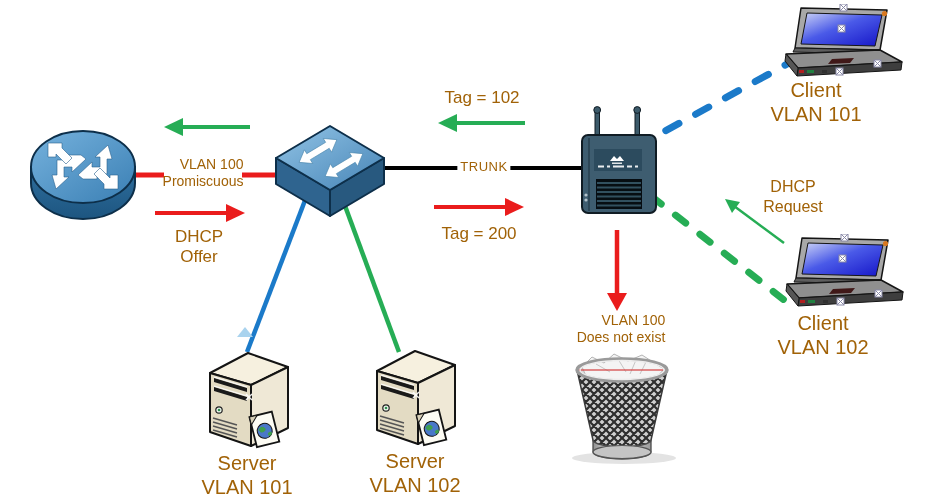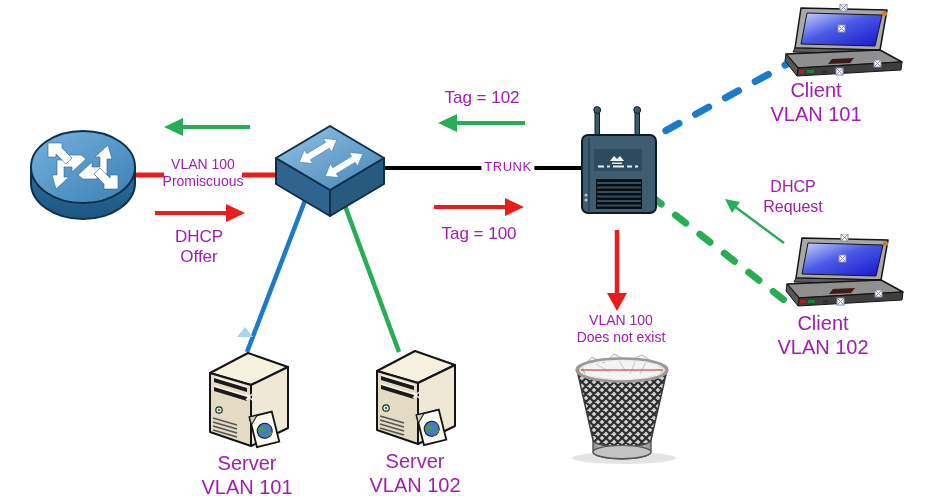--- a/index.html
+++ b/index.html
@@ -1,27 +1,27 @@
 <!DOCTYPE html>
 <html><head>
 <meta charset="utf-8">
 <style>
   html,body{margin:0;padding:0;background:#fff;}
   .canvas{position:relative;width:943px;height:496px;background:#fff;overflow:hidden;
           font-family:"Liberation Sans",sans-serif;}
   .layer{position:absolute;left:0;top:0;}
   .icon{position:absolute;}
   .lbl{position:absolute;transform:translateX(-50%);text-align:center;white-space:pre-line;
-       color:#a21caf;line-height:1.18;}
+       color:#a16207;line-height:1.18;}
   .lbl-big{font-size:20px;line-height:1.2;}
   .lbl-tag{font-size:17px;}
   .lbl-mid{font-size:16px;line-height:1.25;}
   .lbl-offer{font-size:17px;line-height:1.2;}
-  .lbl-sm{font-size:14px;}
-  .lbl-trunk{font-size:13px;background:#fff;padding:0 3px;letter-spacing:.5px;margin-left:24px;}
+  .lbl-sm{font-size:14px;text-align:right;}
+  .lbl-trunk{font-size:13px;background:#fff;padding:0 3px;letter-spacing:.5px;}
 </style>
 </head>
 <body>
 
 <div class="canvas">
 
   <svg class="layer" width="943" height="496" viewBox="0 0 943 496">
 
     <g>
       <line x1="133" y1="175" x2="164" y2="175" stroke="#ea1c1c" stroke-width="5"></line>
@@ -284,21 +284,21 @@
     <path d="M30,14 L44,22 M52,9 L60,22 M70,10 L64,24 M80,12 L74,24" stroke="#c6c6c6" fill="none"></path>
     <line x1="10" y1="20" x2="98" y2="20" stroke="#d44a4a" stroke-width="1.5" opacity=".85"></line>
     <ellipse cx="56" cy="20" rx="45" ry="11" fill="none" stroke="#9a9a9a" stroke-width="3.5"></ellipse>
     <ellipse cx="56" cy="20" rx="42" ry="9.5" fill="none" stroke="#ededed" stroke-width="1.3"></ellipse>
     <path d="M27,90 A29,7 0 0 0 85,90 L85,102 A29,7 0 0 1 27,102 Z" fill="url(#band)" stroke="#4a4a4a" stroke-width="1.3"></path>
     <ellipse cx="56" cy="102" rx="29" ry="6.5" fill="#c4c4c4" stroke="#555" stroke-width="1.2"></ellipse>
   </svg>
 
   <div class="lbl lbl-tag" style="left:482px;top:88px">Tag = 102</div>
   <div class="lbl lbl-trunk" style="left:484px;top:159px">TRUNK</div>
-  <div class="lbl lbl-tag" style="left:479px;top:224px">Tag = 100</div>
+  <div class="lbl lbl-tag" style="left:479px;top:224px">Tag = 200</div>
   <div class="lbl lbl-sm" style="left:203px;top:156px">VLAN 100
 Promiscuous</div>
   <div class="lbl lbl-offer" style="left:199px;top:227px">DHCP
 Offer</div>
   <div class="lbl lbl-mid" style="left:793px;top:177px">DHCP
 Request</div>
   <div class="lbl lbl-big" style="left:816px;top:78px">Client
 VLAN 101</div>
   <div class="lbl lbl-big" style="left:823px;top:311px">Client
 VLAN 102</div>

